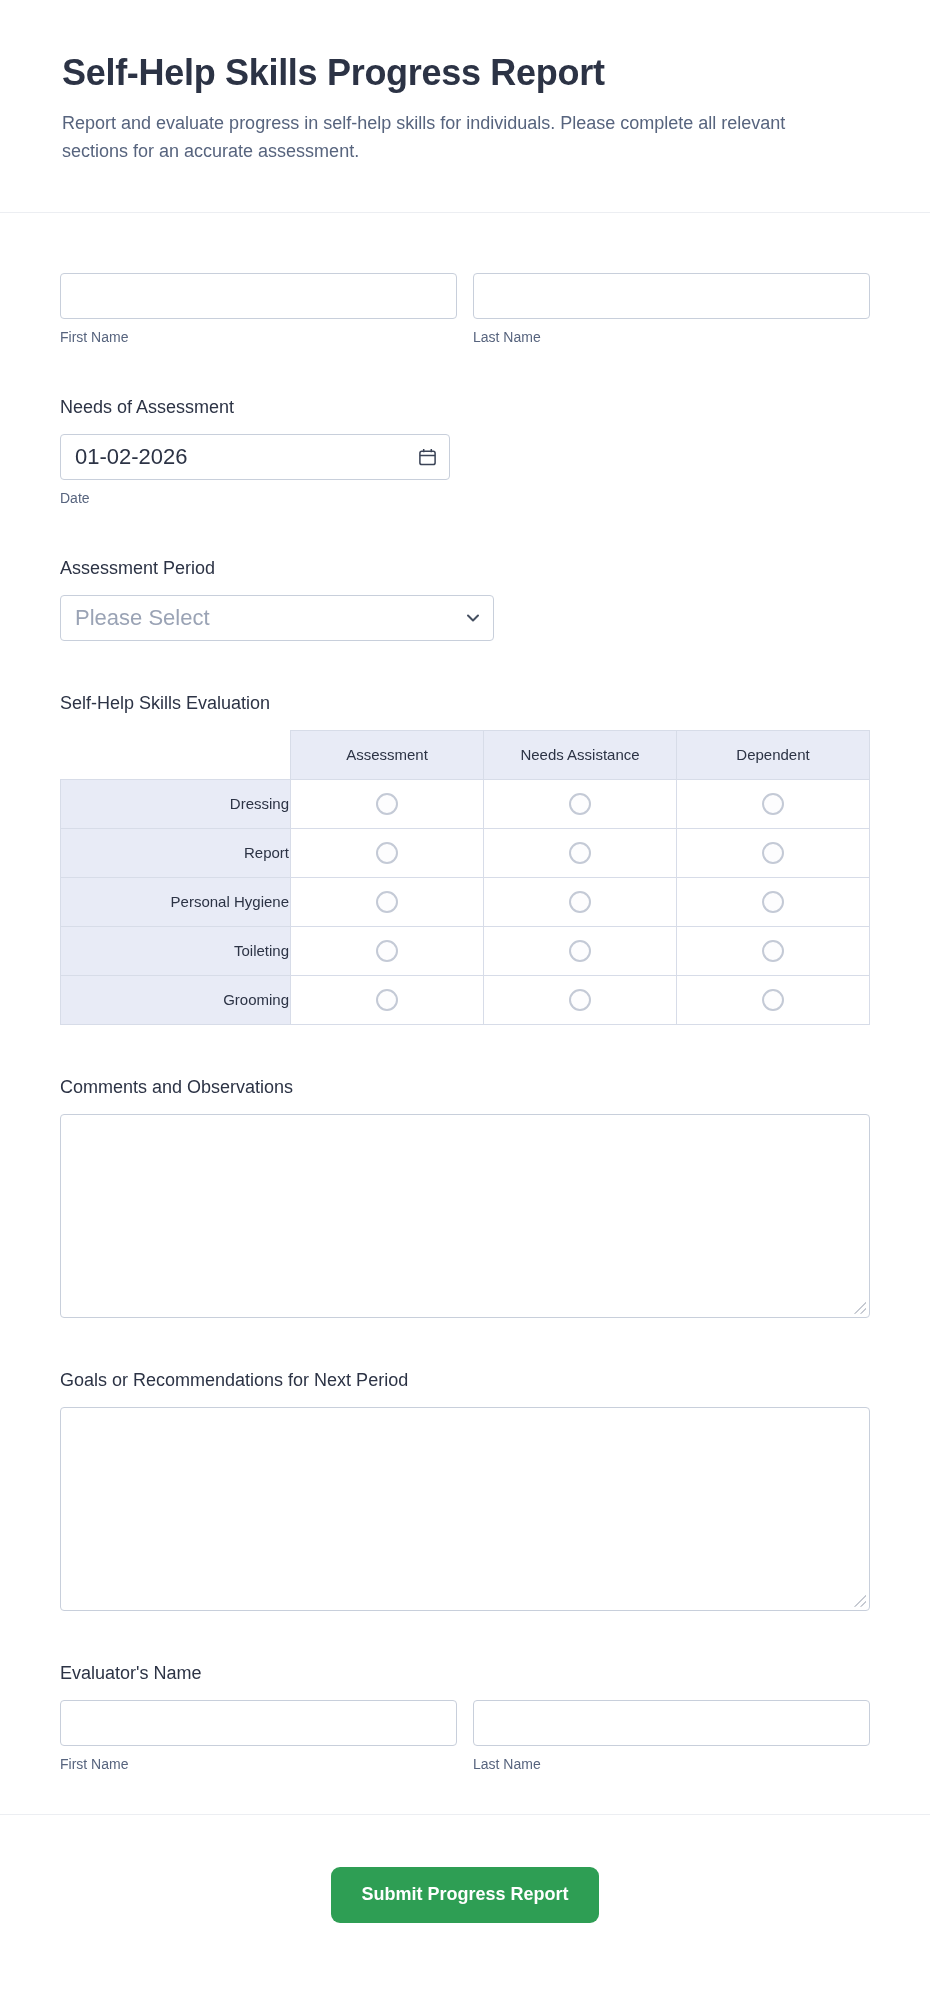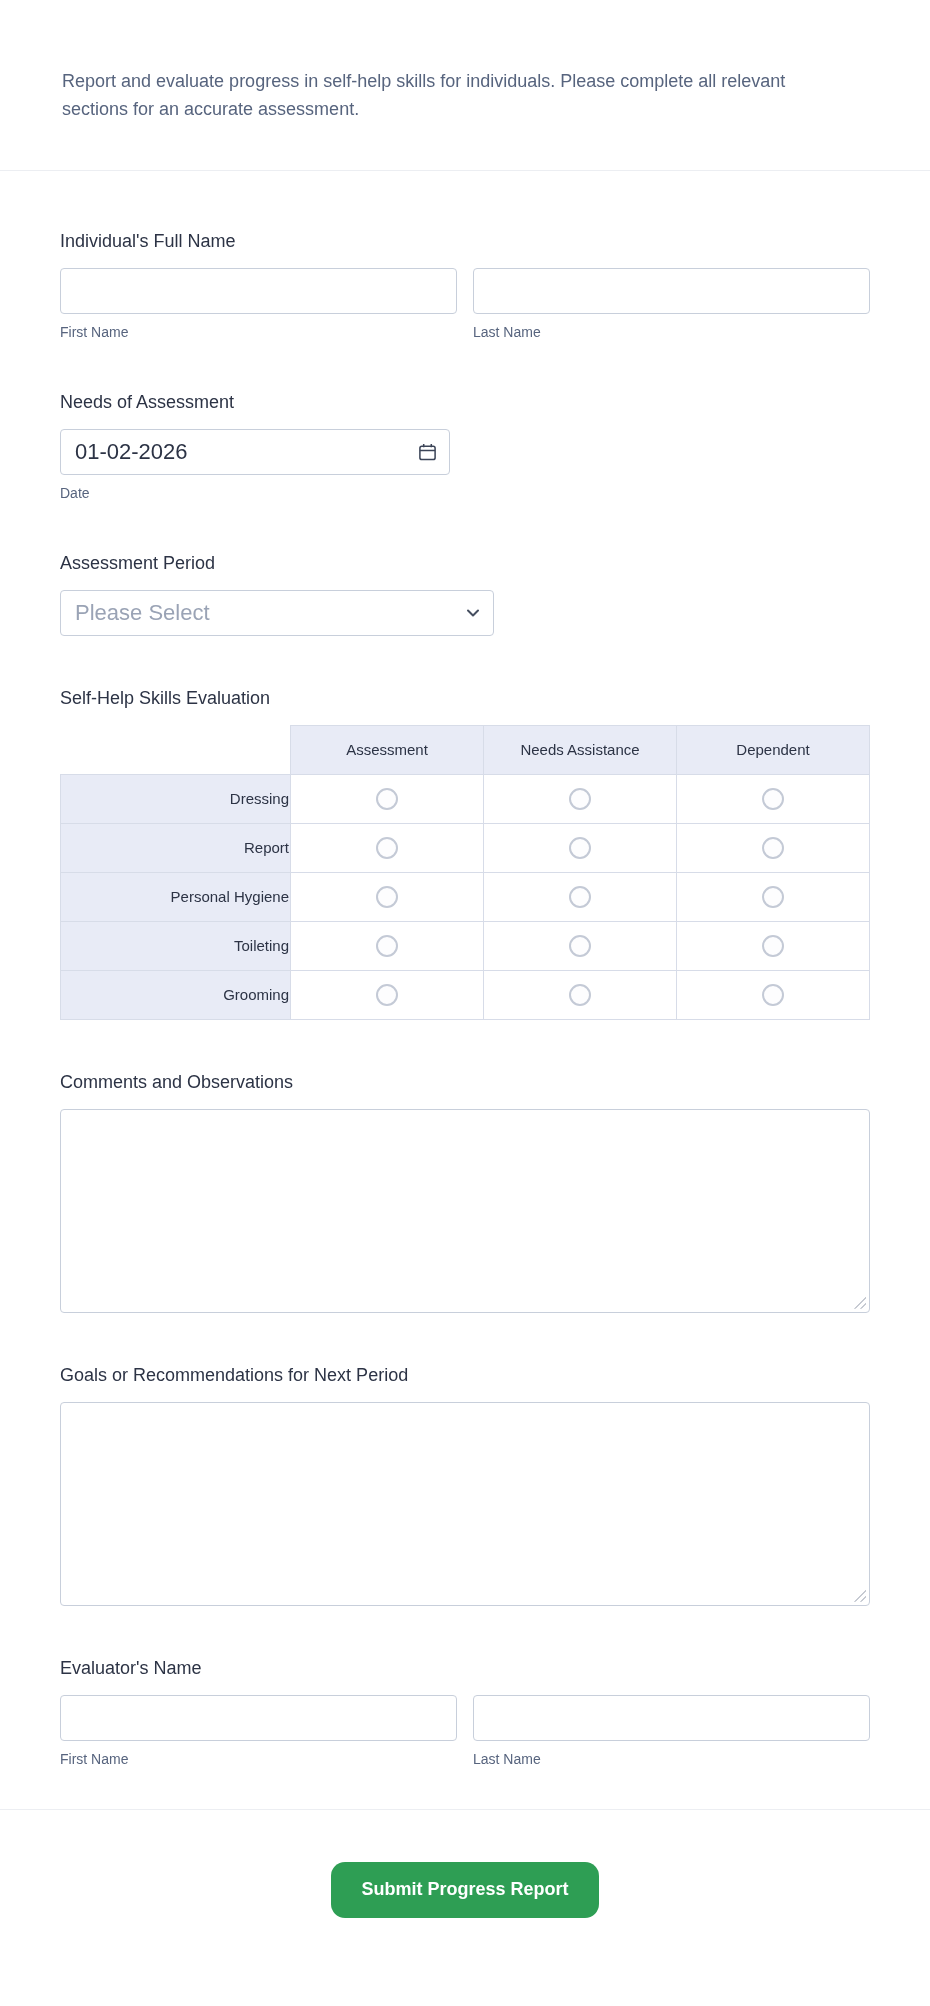--- a/index.html
+++ b/index.html
@@ -180,40 +180,40 @@
     padding: 44px 0 56px 0;
   }
   .submit-btn {
     display: inline-block;
     background: var(--accent-green);
     color: #ffffff;
     font-family: "Liberation Sans", sans-serif;
     font-size: 18px;
     font-weight: 700;
     border: none;
-    border-radius: 14px;
+    border-radius: 9px;
     height: 56px;
     padding: 0 30px;
     cursor: pointer;
   }
 </style>
 </head>
 <body>
 
 <div class="page">
 
   <div class="form-header">
+    <h1 class="form-title">Self-Help Skills Progress Report</h1>
     <p class="form-subtitle">Report and evaluate progress in self-help skills for individuals. Please complete all relevant sections for an accurate assessment.</p>
   </div>
   <hr class="divider">
 
   <div class="form-body">
 
     <div class="question">
-      <div class="q-label">Individual's Full Name</div>
       <div class="two-col">
         <div>
           <input type="text" class="text-input" value="" style="">
           <div class="sublabel">First Name</div>
         </div>
         <div>
           <input type="text" class="text-input" value="" style="">
           <div class="sublabel">Last Name</div>
         </div>
       </div>

